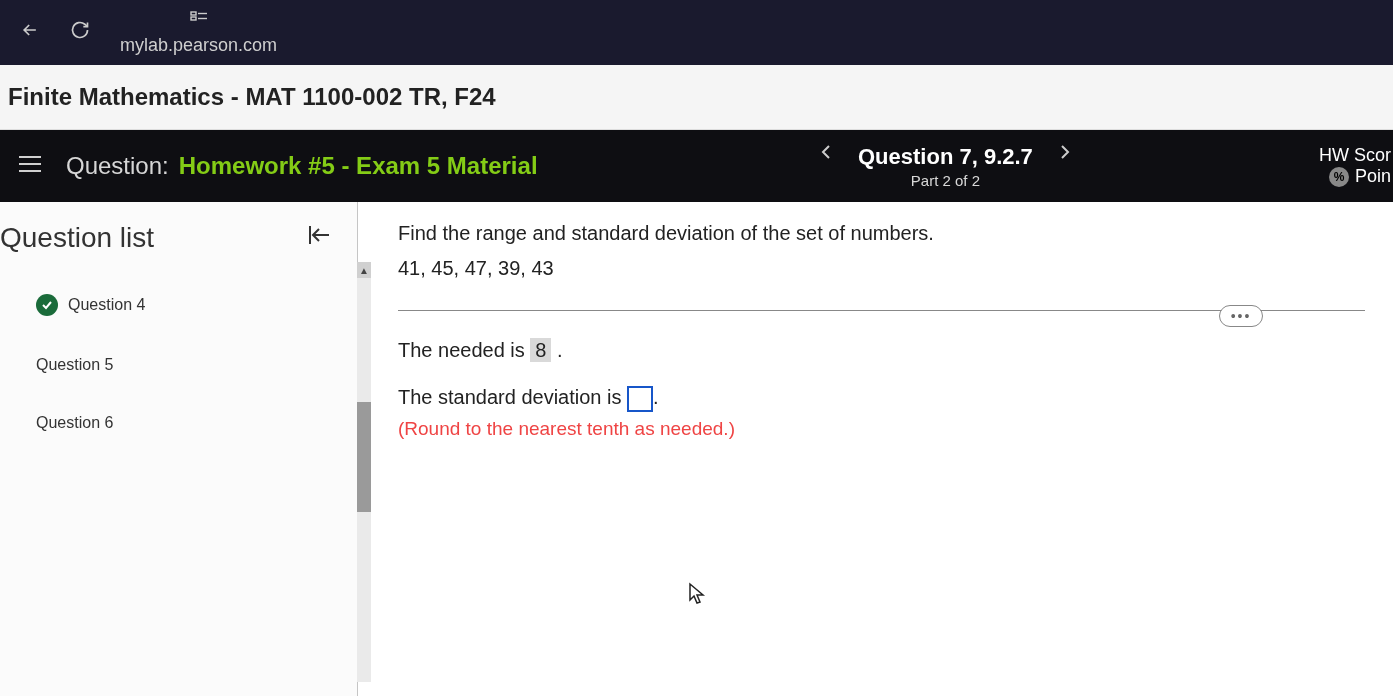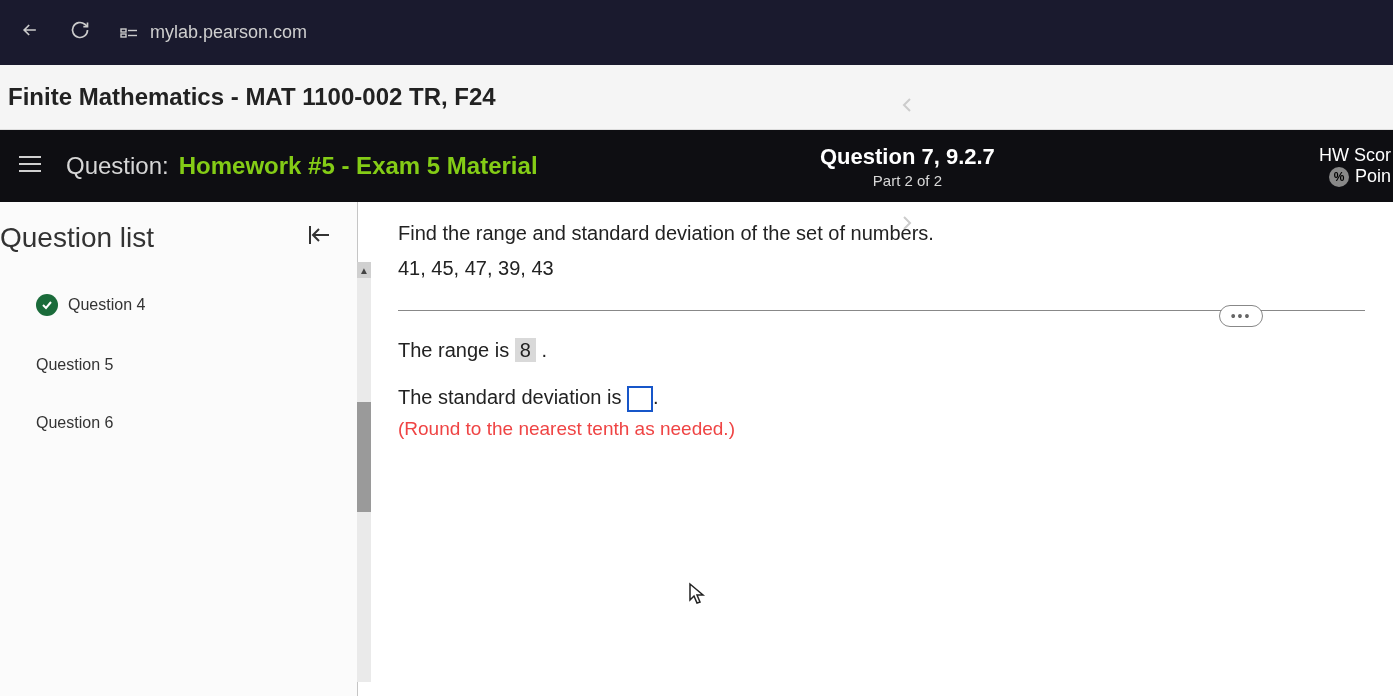--- a/index.html
+++ b/index.html
@@ -23,20 +23,21 @@
       color: #ccc;
       font-size: 20px;
       cursor: pointer;
     }
     .browser-bar .url {
       color: #cfcfcf;
       font-size: 18px;
       display: flex;
       align-items: center;
       gap: 12px;
+      flex-direction: column;
     }
     .site-icon {
       display: inline-block;
       width: 18px;
       height: 14px;
     }
     .course-header {
       background: #f5f5f5;
       padding: 18px 8px;
       border-bottom: 1px solid #ddd;
@@ -68,23 +69,21 @@
     }
     .assignment-name {
       font-size: 24px;
       font-weight: bold;
       color: #84cc16;
     }
     .question-nav {
       position: absolute;
       left: 820px;
       display: flex;
-      align-items: center;
       gap: 26px;
-      flex-direction: column;
     }
     .question-nav .chev {
       color: #ccc;
       font-size: 18px;
       cursor: pointer;
     }
     .question-nav .q-center {
       text-align: center;
     }
     .question-nav .q-title {
@@ -370,21 +369,21 @@
     </div>
   </div>
 
   <div class="main">
     <div class="prompt">Find the range and standard deviation of the set of numbers.</div>
     <div class="data-set">41, 45, 47, 39, 43</div>
     <hr class="divider">
     <div class="more-pill">•••</div>
 
     <div class="answer-line">
-      <span>The range is </span><span class="filled">8</span><span> .</span>
+      <span>The needed is </span><span class="filled">8</span><span> .</span>
     </div>
 
     <div class="answer-line" style="margin-bottom:6px;">
       <span>The standard deviation is </span><span class="input-box"></span><span>.</span>
     </div>
     <div class="hint">(Round to the nearest tenth as needed.)</div>
 
     <span class="cursor">
       <svg width="18" height="24" viewBox="0 0 18 24" fill="none" stroke="#222" stroke-width="1.5">
           <path d="M2 2l0 16 4-4 3 7 3-1-3-7 6 0z"></path>

